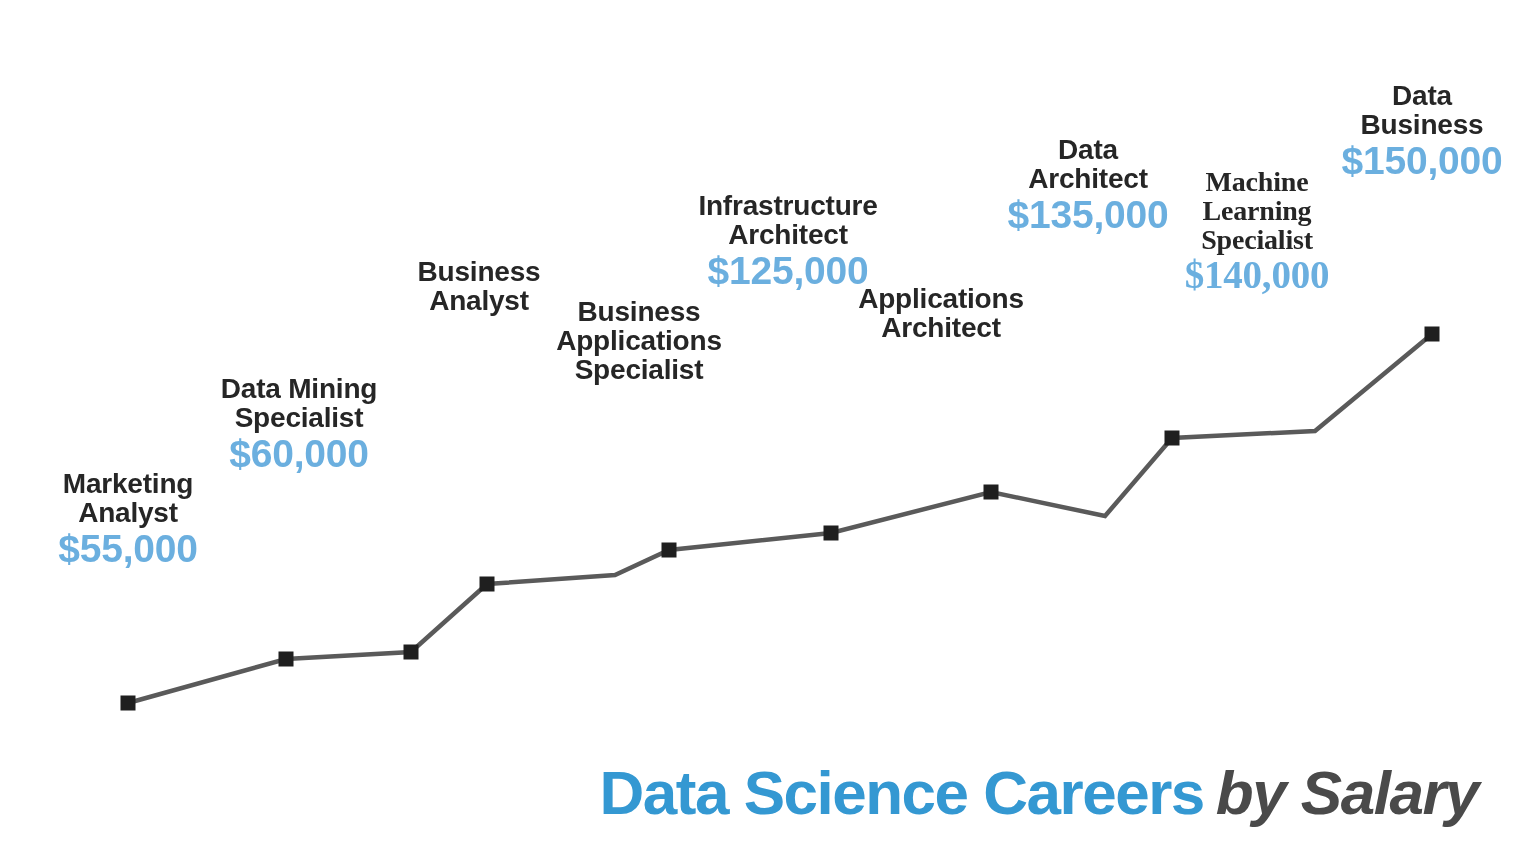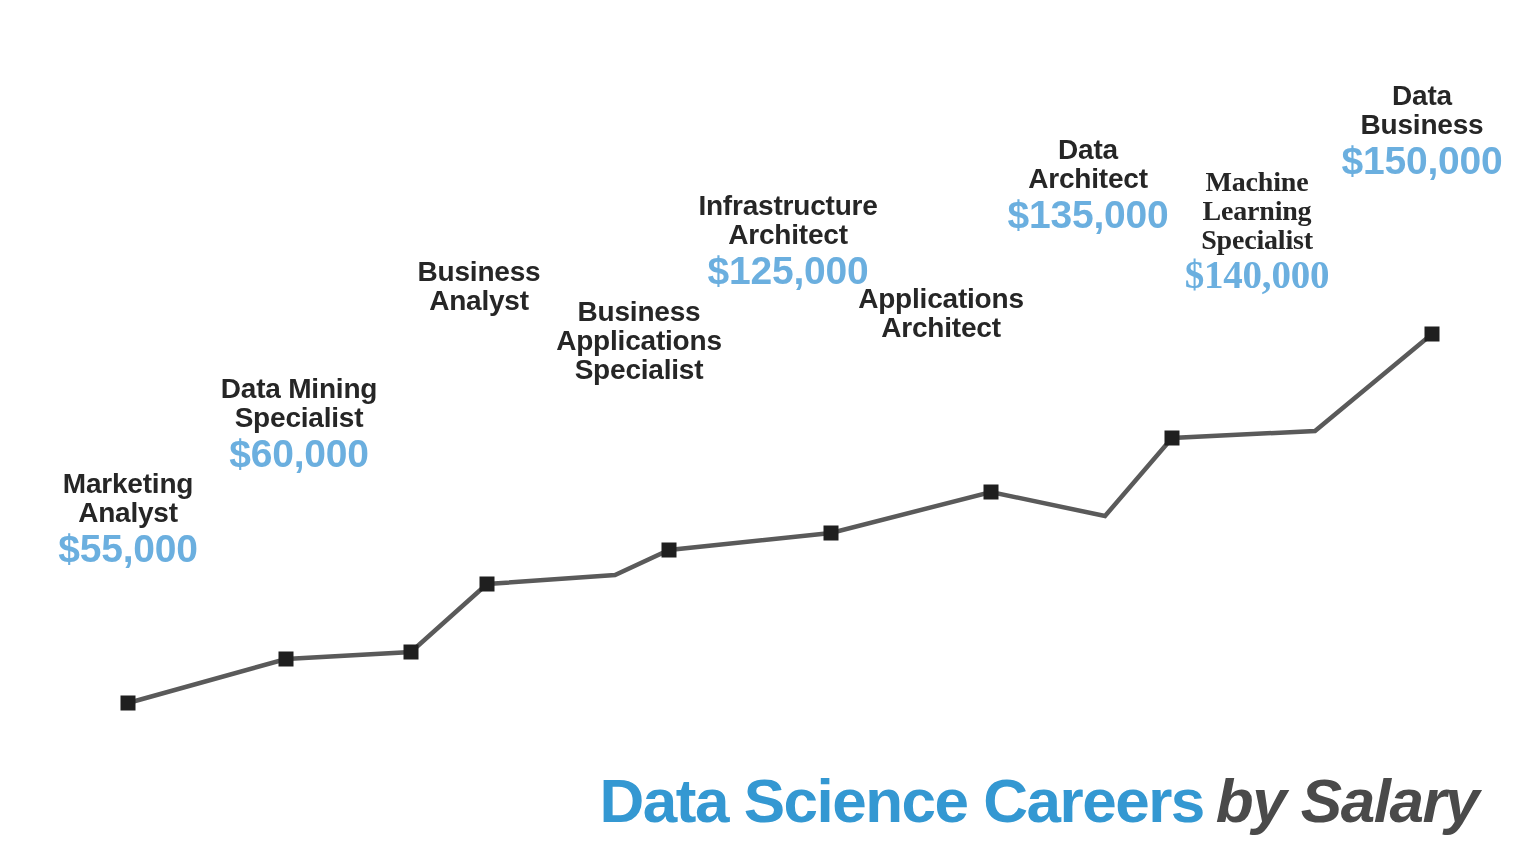--- a/index.html
+++ b/index.html
@@ -41,21 +41,21 @@
     display: block;
     font-weight: bold;
     font-size: 39px;
     color: #6bafdf;
     letter-spacing: -0.2px;
     margin-top: 1px;
   }
   #chart-title {
     position: absolute;
     right: 58px;
-    bottom: 28px;
+    bottom: 36px;
     white-space: nowrap;
     font-size: 62px;
     font-weight: bold;
     letter-spacing: -1.5px;
   }
   #chart-title .title-main {
     color: #3498d2;
   }
   #chart-title .title-sub {
     color: #4a4a4a;

